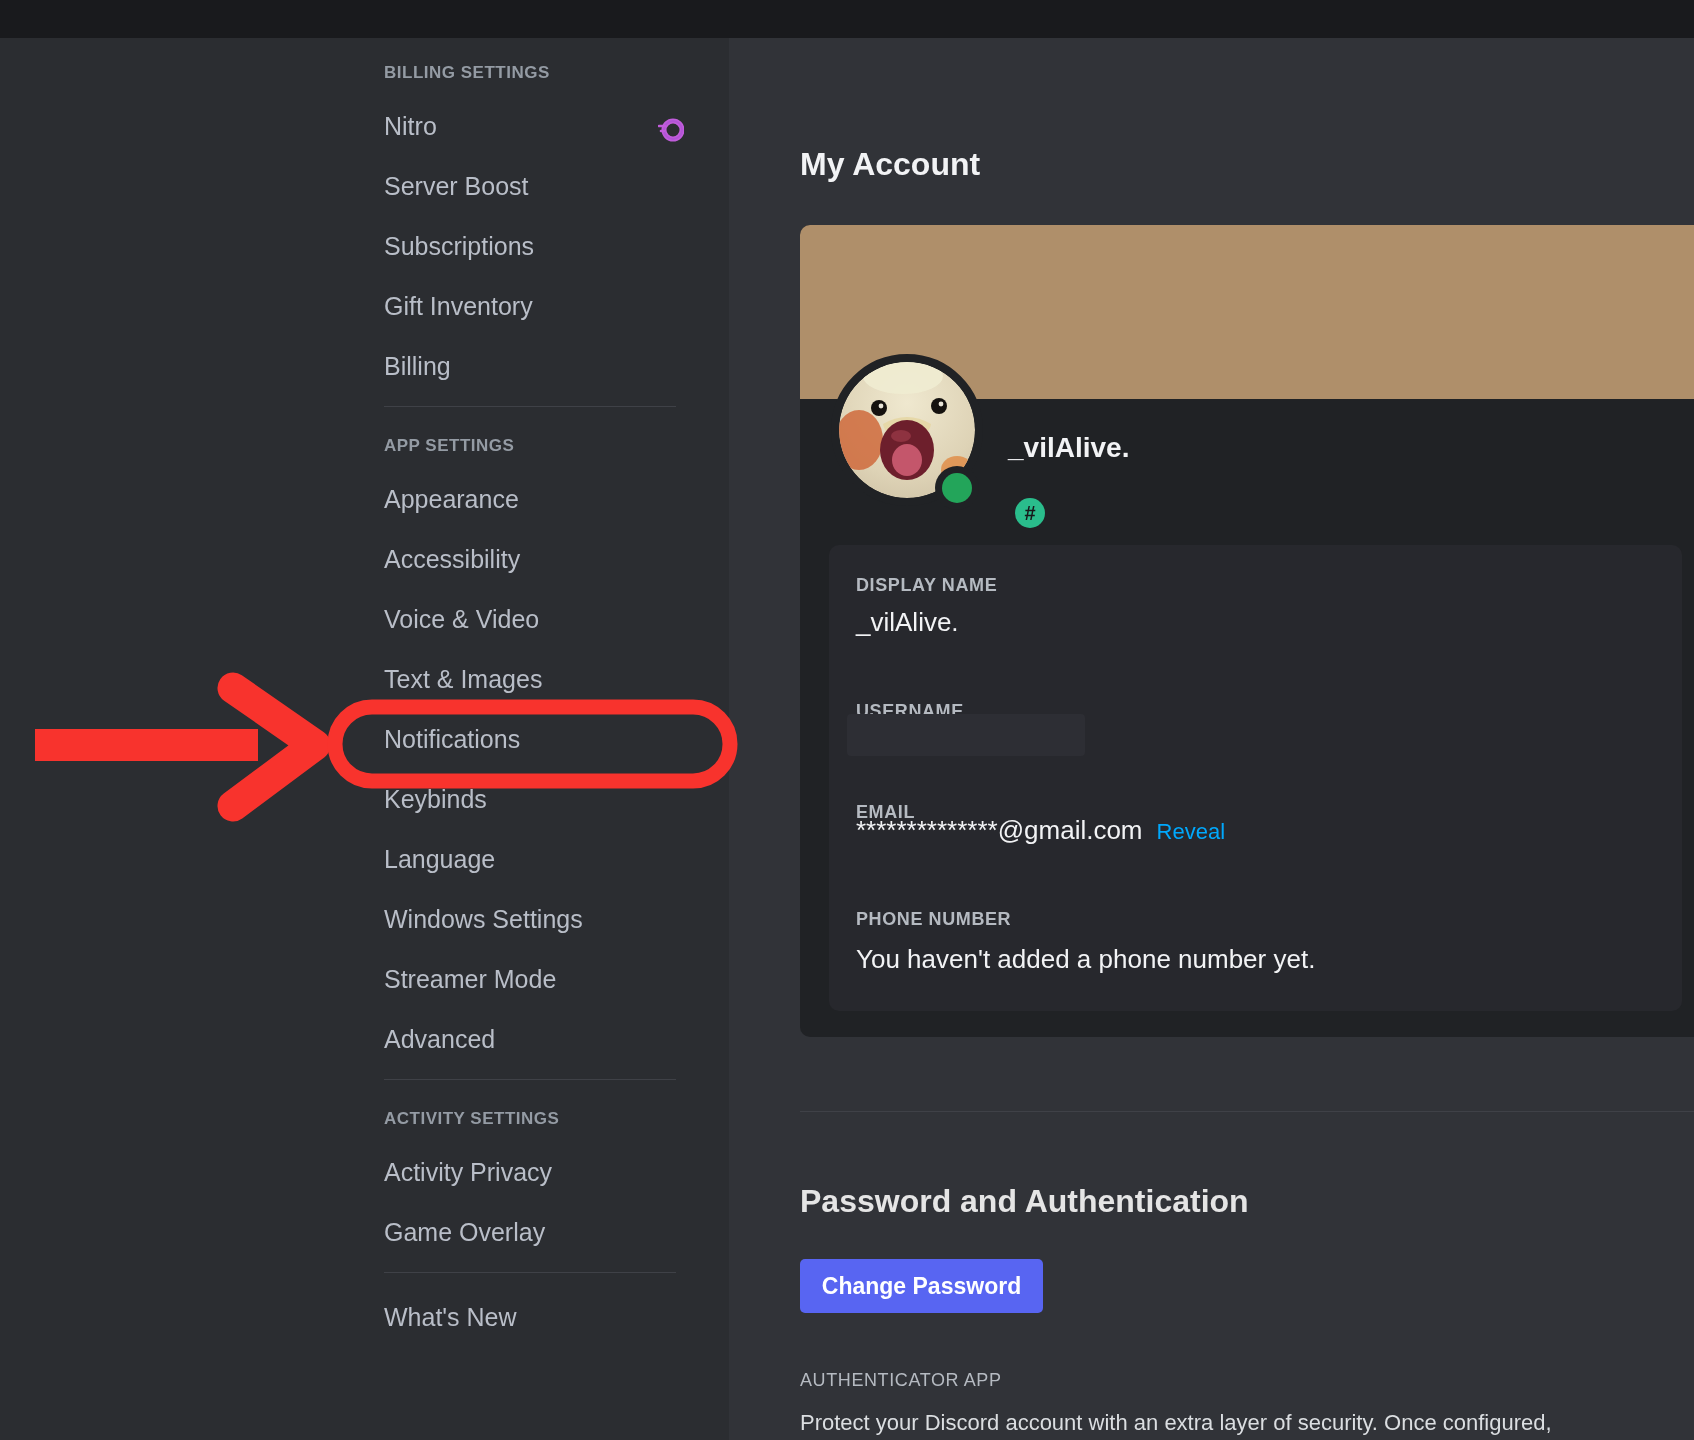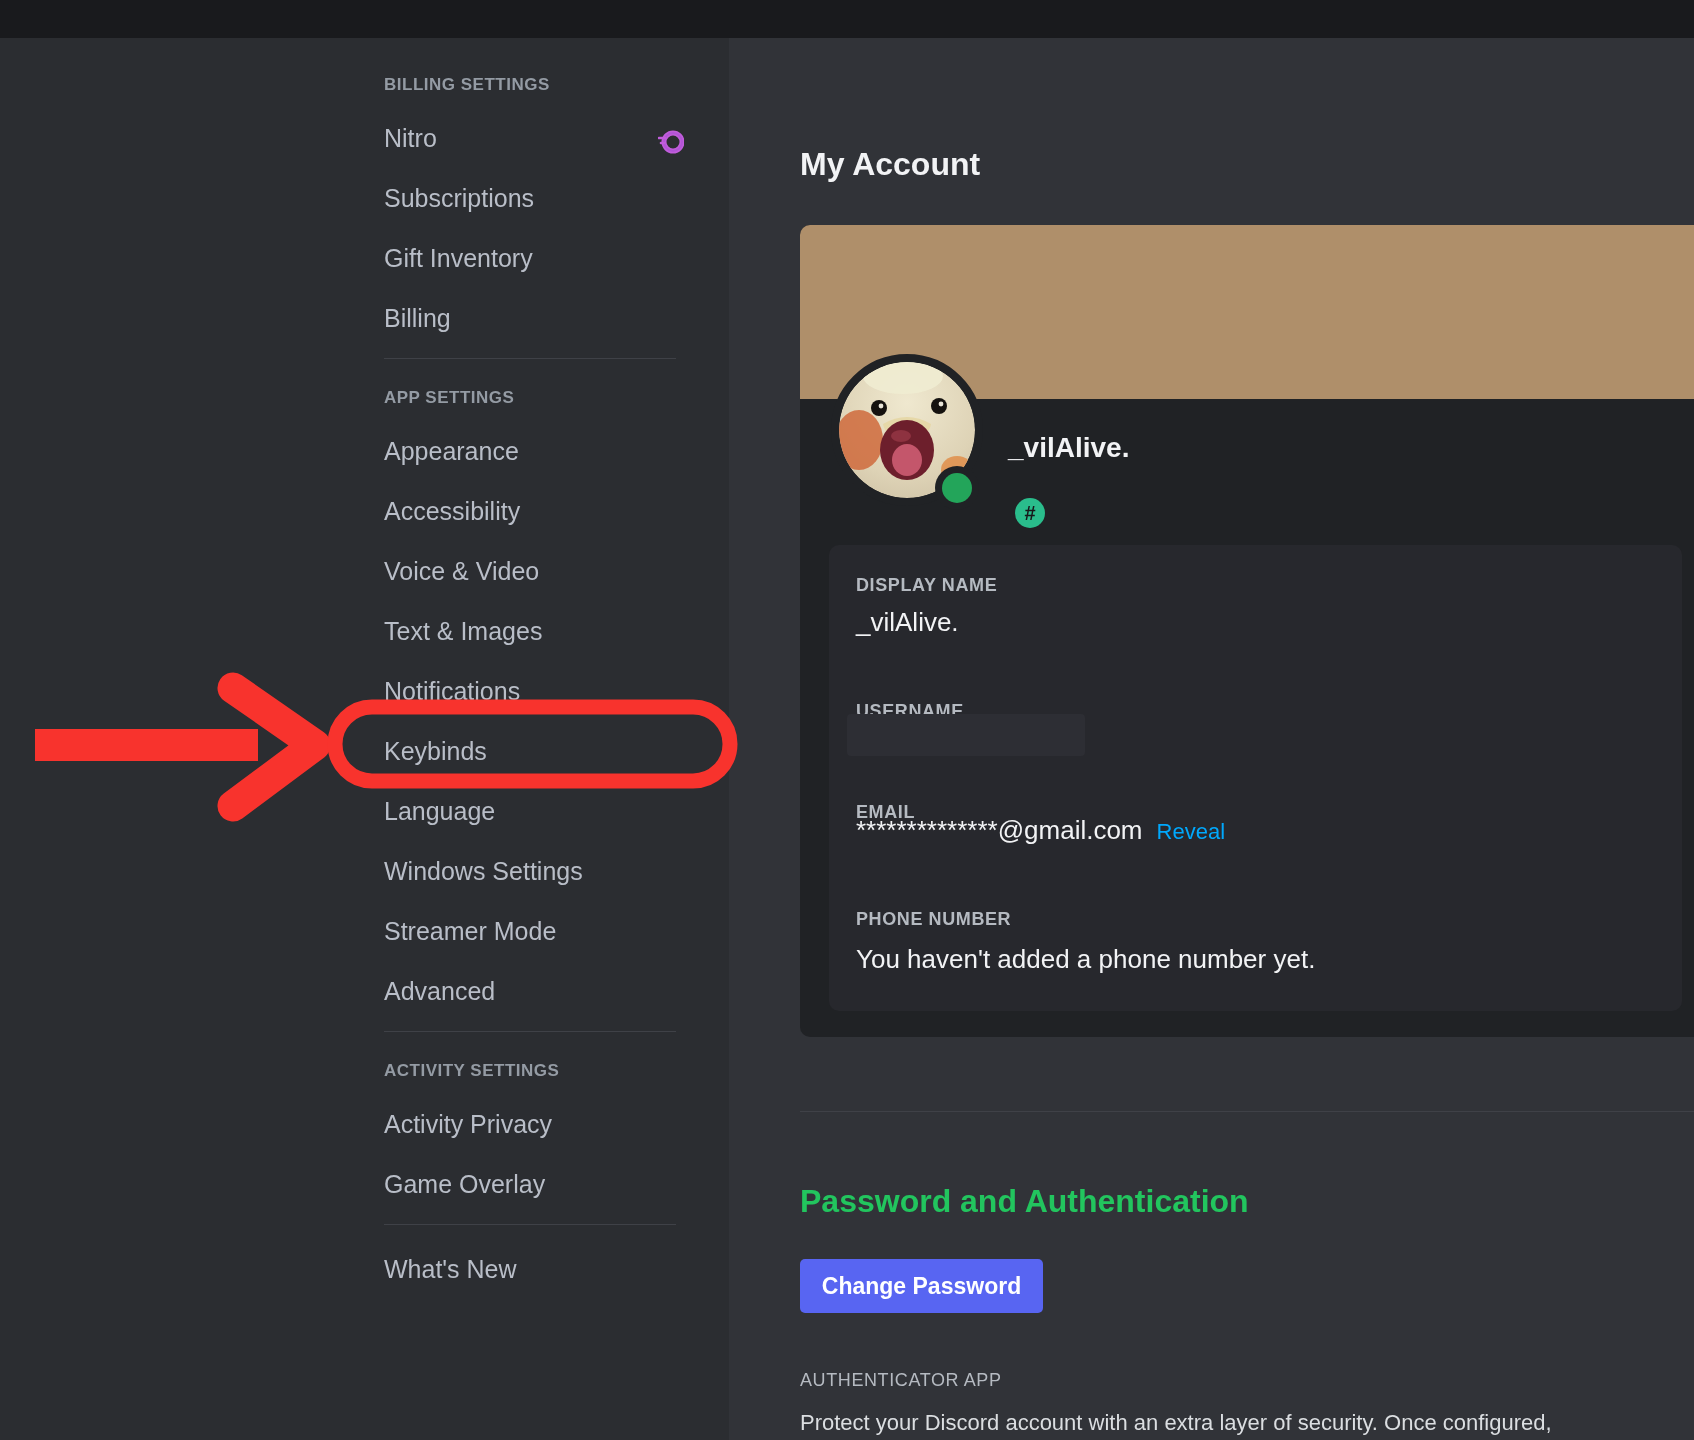--- a/index.html
+++ b/index.html
@@ -5,21 +5,21 @@
   * { margin:0; padding:0; box-sizing:border-box; }
   html,body { background:#000; }
   #screen {
     position:relative; width:1694px; height:1440px; overflow:hidden;
     background:#313338;
     font-family:"Liberation Sans","DejaVu Sans",sans-serif;
     -webkit-font-smoothing:antialiased;
   }
   .topbar { position:absolute; left:0; top:0; width:1694px; height:38px; background:#191a1d; }
   .sidebar { position:absolute; left:0; top:38px; width:729px; height:1402px; background:#2b2d31; }
-  .nav { position:absolute; left:384px; top:0; width:292px; padding-top:32px; }
+  .nav { position:absolute; left:384px; top:0; width:292px; padding-top:20px; }
   .nav-header {
     height:30px; line-height:30px; margin-bottom:18px;
     font-size:17px; font-weight:bold; letter-spacing:0.5px; color:#949ba4;
   }
   .nav-item {
     position:relative; height:40px; line-height:40px; margin-bottom:20px;
     font-size:25px; font-weight:500; color:#b9bec8; cursor:pointer;
     border-radius:6px; white-space:nowrap;
   }
   .nav-divider { height:1px; background:#3f4147; margin:7px 0 24px 0; }
@@ -58,21 +58,21 @@
   }
   .field-label {
     position:absolute; left:27px; font-size:18px; font-weight:bold;
     letter-spacing:0.6px; color:#b5bac1;
   }
   .field-value { position:absolute; left:27px; font-size:26px; color:#f2f3f5; white-space:nowrap; }
   .redact-box { position:absolute; left:18px; top:169px; width:238px; height:42px; border-radius:4px; background:#2d2e34; }
   .reveal-link { color:#00a8fc; font-size:22px; font-weight:500; margin-left:14px; cursor:pointer; }
 
   .section-divider { position:absolute; left:71px; top:1073px; width:894px; height:1px; background:#3f4147; }
-  .security-heading { position:absolute; left:71px; top:1145px; font-size:32px; font-weight:bold; color:#22c55e; }
+  .security-heading { position:absolute; left:71px; top:1145px; font-size:32px; font-weight:bold; color:#e5e5e5; }
   .btn-blurple {
     position:absolute; left:71px; top:1221px; width:243px; height:54px;
     background:#5865f2; border:none; border-radius:5px; cursor:pointer;
     color:#ffffff; font-size:23px; font-weight:600;
     font-family:"Liberation Sans","DejaVu Sans",sans-serif;
   }
   .auth-label {
     position:absolute; left:71px; top:1332px; font-size:18px; font-weight:normal;
     letter-spacing:0.6px; color:#b5bac1;
   }
@@ -95,20 +95,23 @@
       <div class="nav-item">
         <span>Nitro</span>
         <span class="nitro-icon">
           <svg width="26" height="26" viewBox="0 0 26 26">
             <circle cx="15" cy="14" r="9" fill="none" stroke="#c15ddb" stroke-width="5"></circle>
             <circle cx="15" cy="14" r="9" fill="none" stroke="#a94fd4" stroke-width="2" opacity="0.6"></circle>
             <line x1="1" y1="10" x2="7" y2="10" stroke="#c15ddb" stroke-width="2.6" stroke-linecap="round"></line>
             <line x1="3" y1="15" x2="6" y2="15" stroke="#c15ddb" stroke-width="2.6" stroke-linecap="round"></line>
           </svg>
         </span>
+      </div>
+      <div class="nav-item">
+        <span>Server Boost</span>
       </div>
       <div class="nav-item">
         <span>Subscriptions</span>
       </div>
       <div class="nav-item">
         <span>Gift Inventory</span>
       </div>
       <div class="nav-item">
         <span>Billing</span>
       </div>

